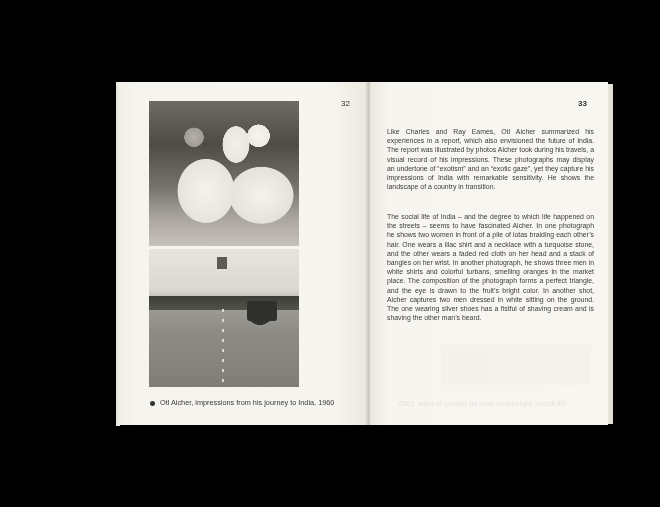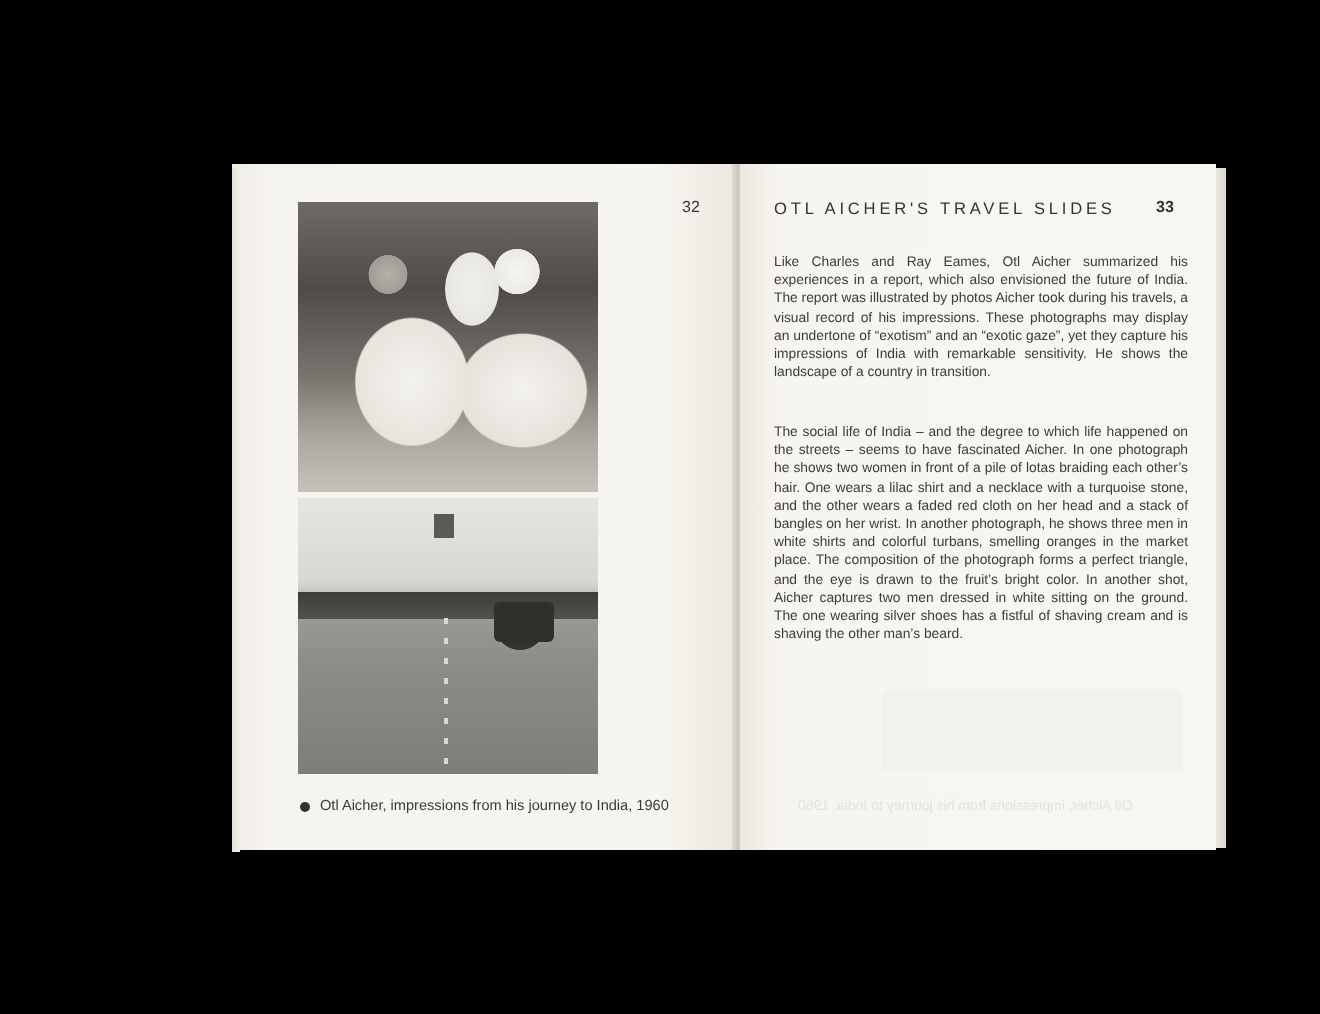--- a/index.html
+++ b/index.html
@@ -103,19 +103,18 @@
     <div class="gate"></div>
     <div class="lane"></div>
     <div class="car"></div>
   </div>
 
   <div class="page-num page-num-left">32</div>
   <div class="caption">
     <span class="bullet"></span><span>Otl Aicher, impressions from his journey to India, 1960</span>
   </div>
 
-  <div class="running-head">OTL AICHER'S TRAVEL SLIDES</div>
   <div class="page-num page-num-right">33</div>
   <p class="body-text para-1" style="margin:0">Like Charles and Ray Eames, Otl Aicher summarized his experiences in a report, which also envisioned the future of India. The report was illustrated by photos Aicher took during his travels, a visual record of his impressions. These photographs may display an undertone of “exotism” and an “exotic gaze”, yet they capture his impressions of India with remarkable sensitivity. He shows the landscape of a country in transition.</p>
   <p class="body-text para-2" style="margin:0">The social life of India – and the degree to which life happened on the streets – seems to have fascinated Aicher. In one photograph he shows two women in front of a pile of lotas braiding each other’s hair. One wears a lilac shirt and a necklace with a turquoise stone, and the other wears a faded red cloth on her head and a stack of bangles on her wrist. In another photograph, he shows three men in white shirts and colorful turbans, smelling oranges in the market place. The composition of the photograph forms a perfect triangle, and the eye is drawn to the fruit’s bright color. In another shot, Aicher captures two men dressed in white sitting on the ground. The one wearing silver shoes has a fistful of shaving cream and is shaving the other man’s beard.</p>
   <div class="ghost-box"></div>
   <div class="ghost-caption">Otl Aicher, impressions from his journey to India, 1960</div>
 </div>
 
 </body></html>

